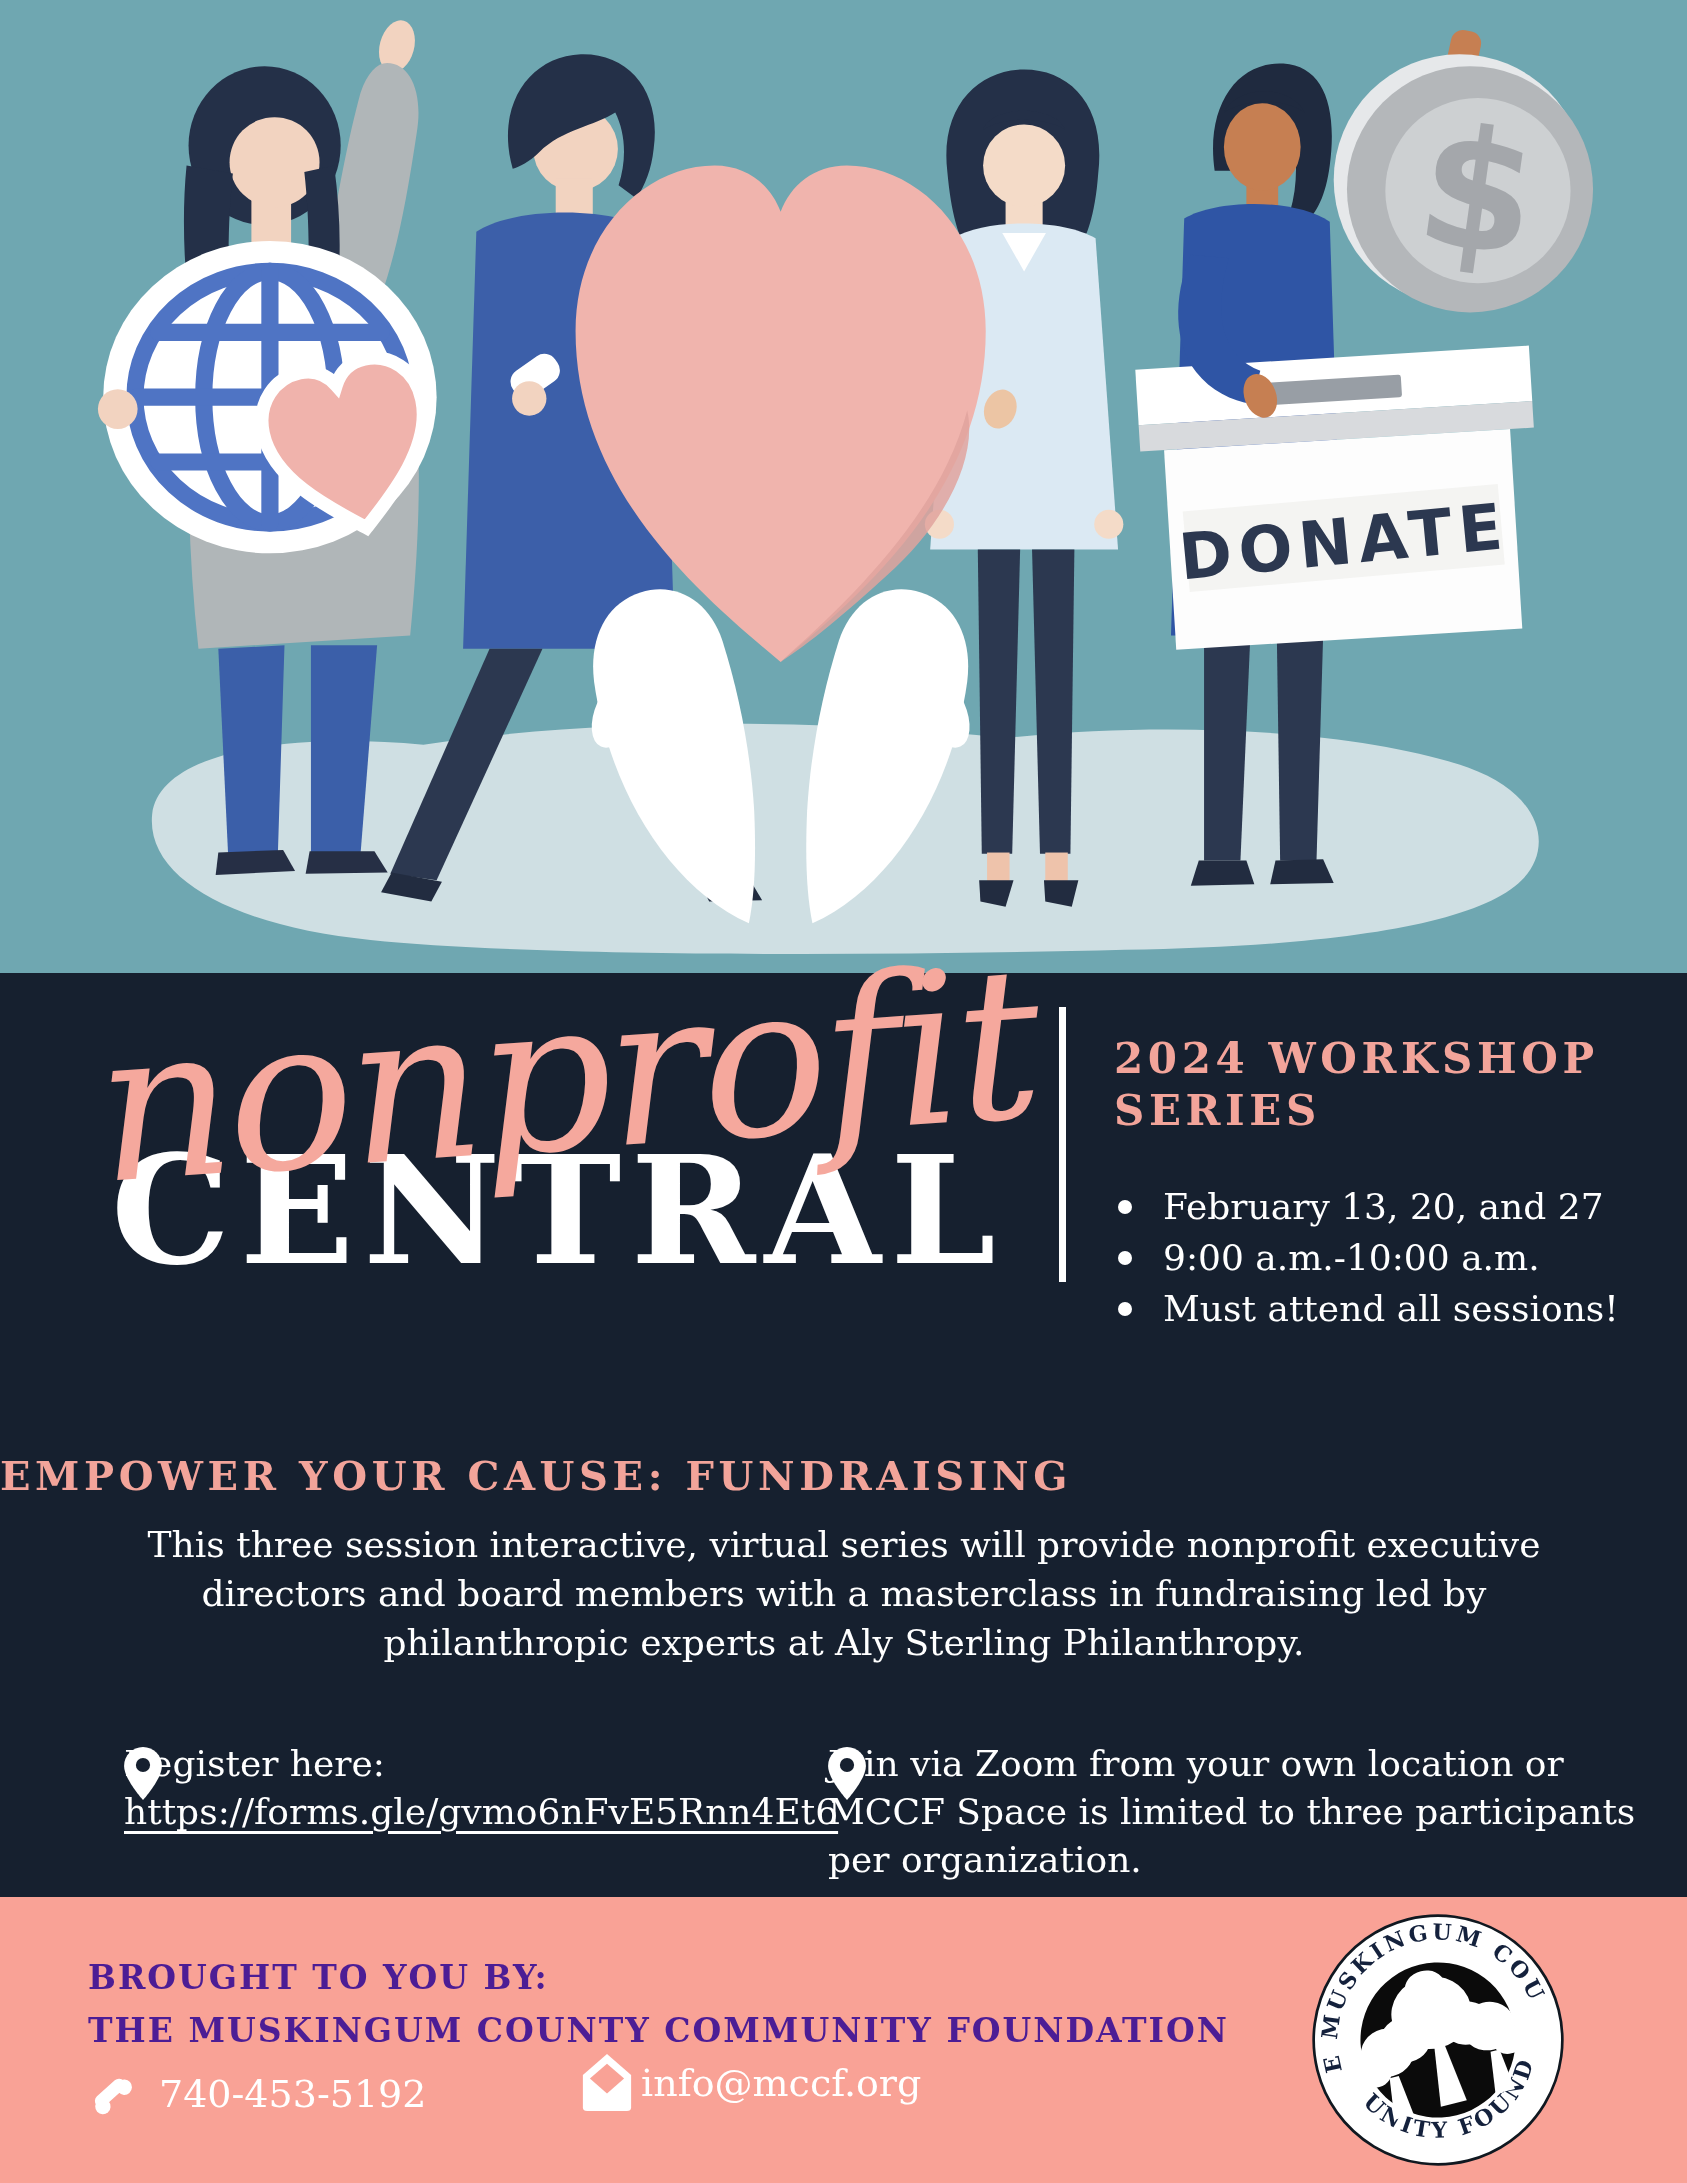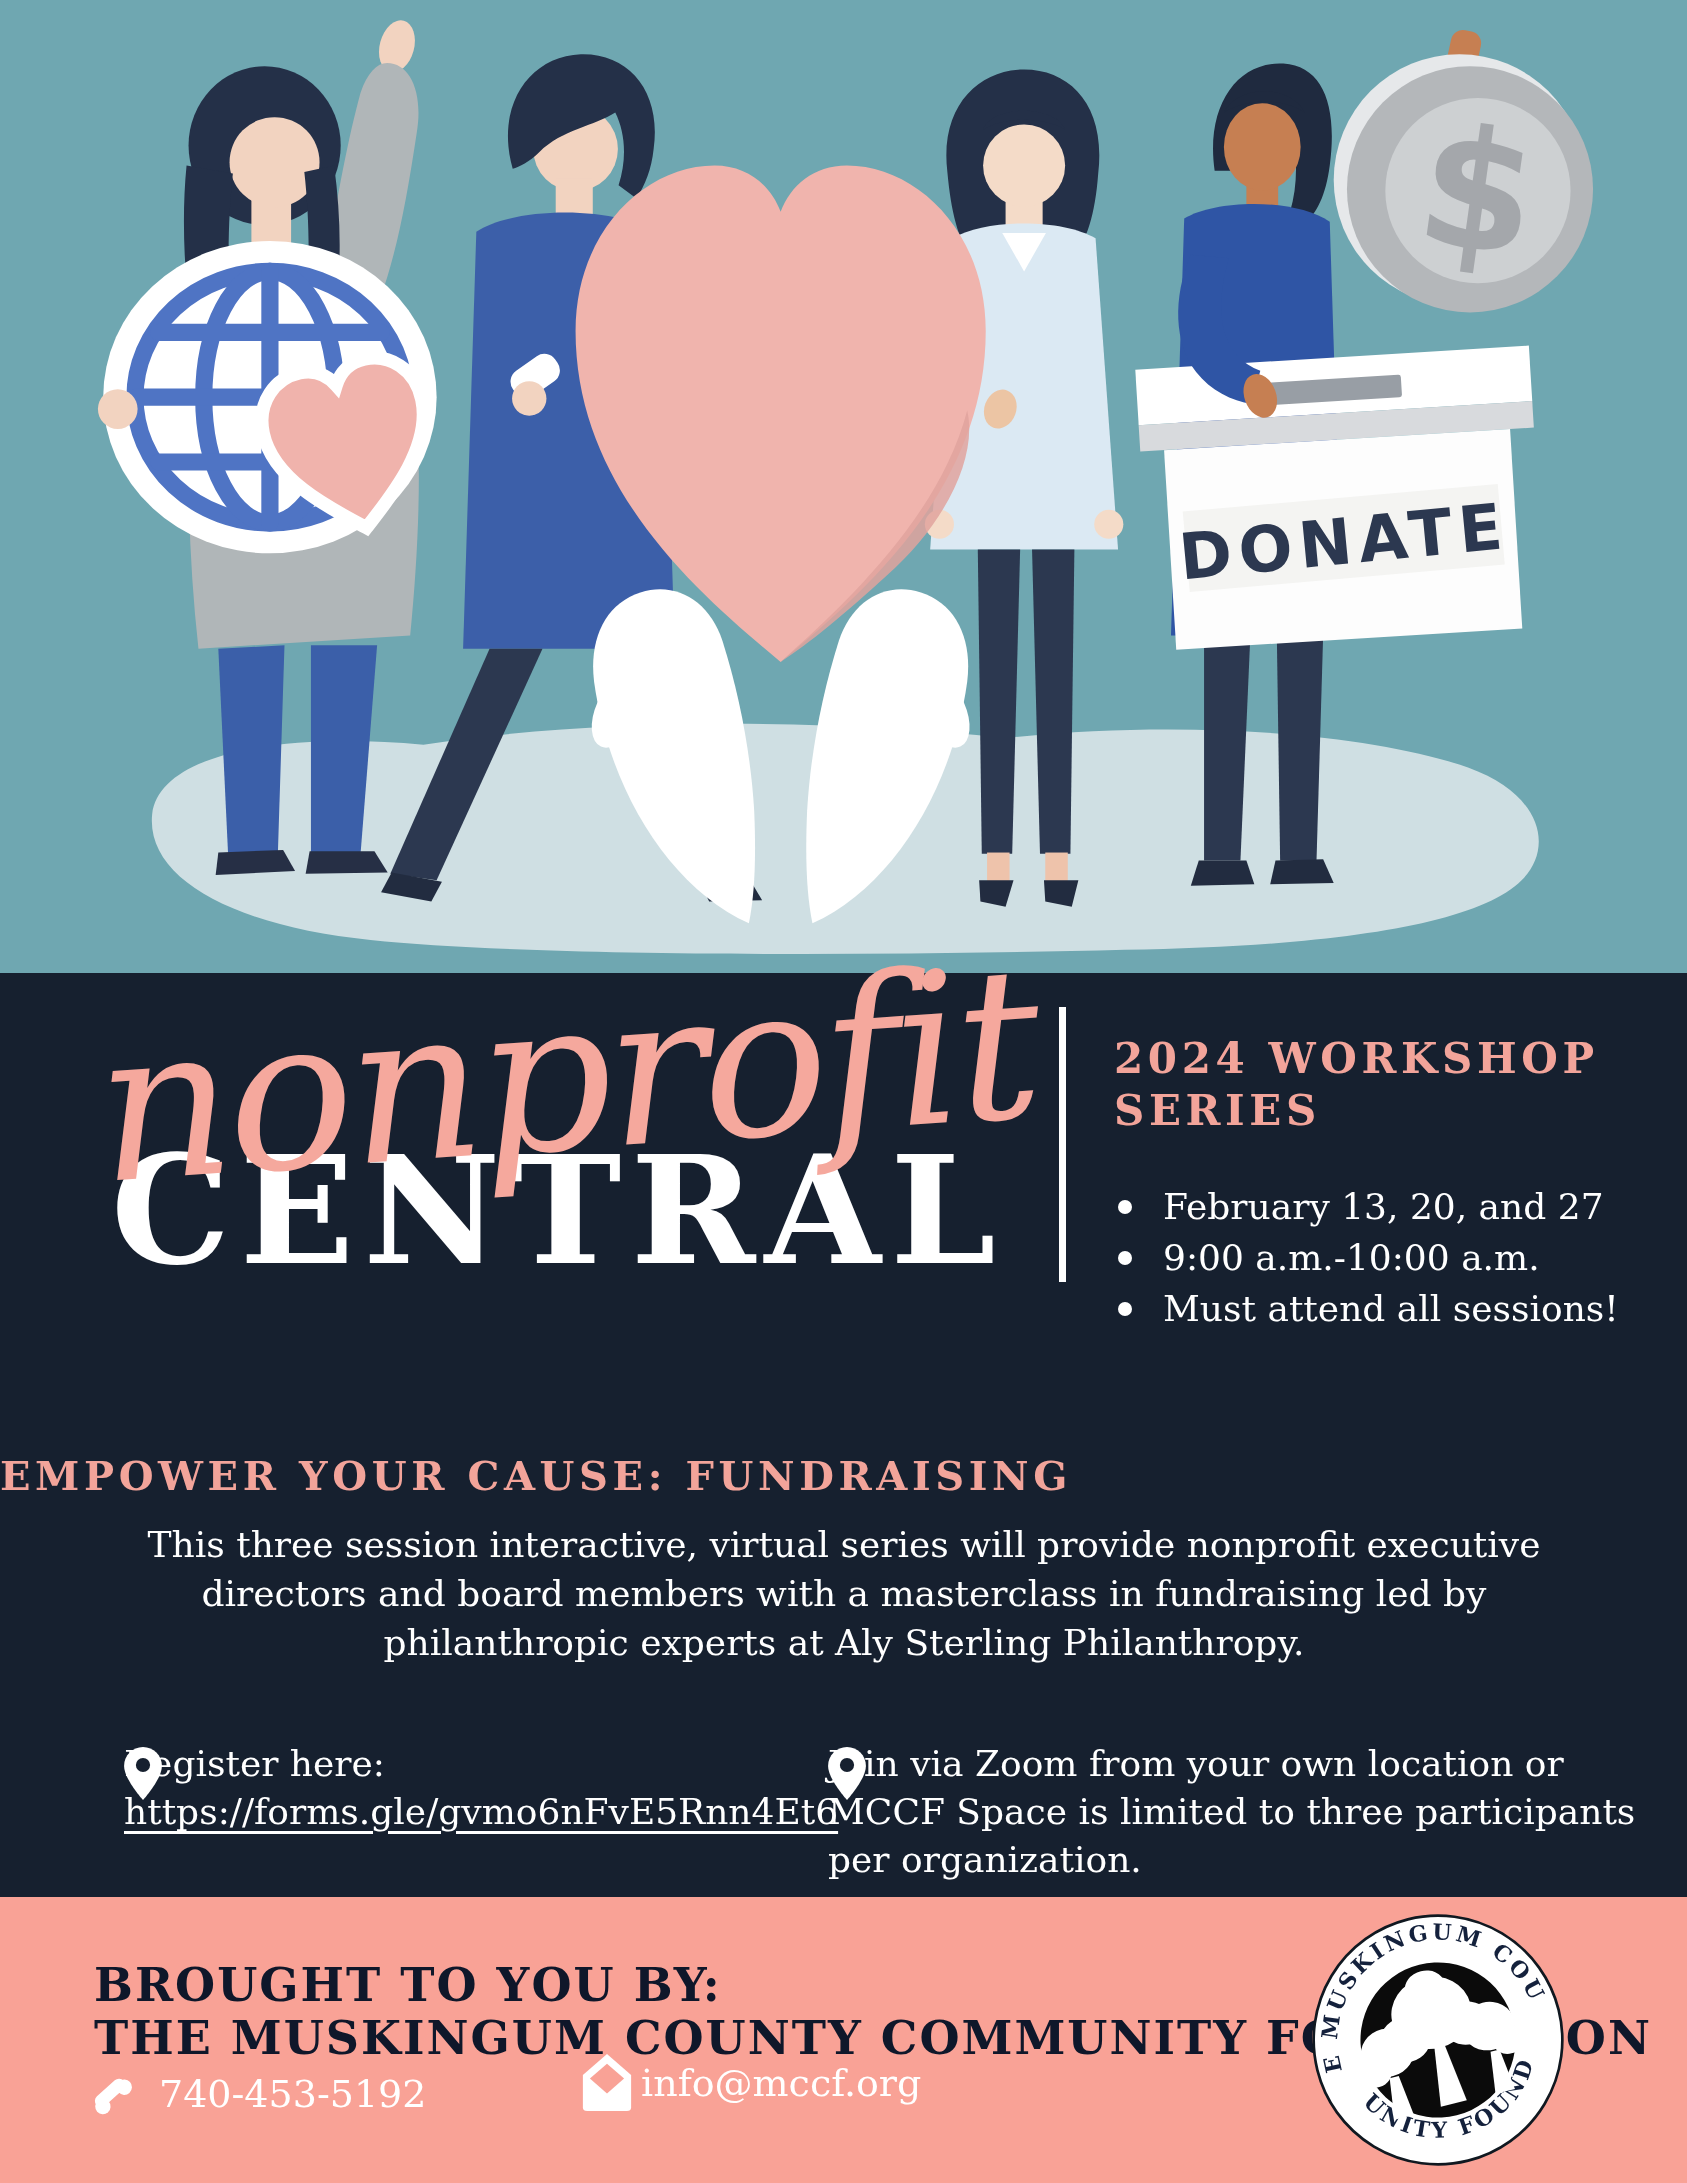--- a/index.html
+++ b/index.html
@@ -54,22 +54,22 @@
   .info-col .pin { position:absolute; left:0; top:6.6px; width:38px; height:53px; }
   .info-col .col-text { }
   .register-col { left:124px; width:701px; }
   .zoom-col { left:828px; width:880px; }
   .zoom-col .col-text { width:820px; }
   .reg-link { color:#ffffff; text-underline-offset:6.6px; }
 
   
   .footer { position:absolute; left:0; top:1897px; width:1687px; height:286px; background:#f9a296; }
   .brought1, .brought2 {
-    position:absolute; left:94px; color:#0f172a;
-    font-weight:bold; letter-spacing:2px; font-size:46px; white-space:nowrap;
+    position:absolute; left:88px; color:#4c1d95;
+    font-weight:bold; letter-spacing:2px; font-size:33px; white-space:nowrap;
   }
   .brought1 { top:61px; }
   .brought2 { top:114px; }
   .contact { position:absolute; display:flex; align-items:center; gap:24px; color:#ffffff;
              font-size:38px; white-space:nowrap; }
   .contact-phone { left:87px; top:173px;text-align:center; }
   .contact-email { left:582px; top:157px;gap:9px; }
   .contact svg { display:block; }
   .logo { position:absolute; left:1311px; top:16px; width:254px; height:254px; }
   .logo svg { display:block; width:100%; height:100%; }

